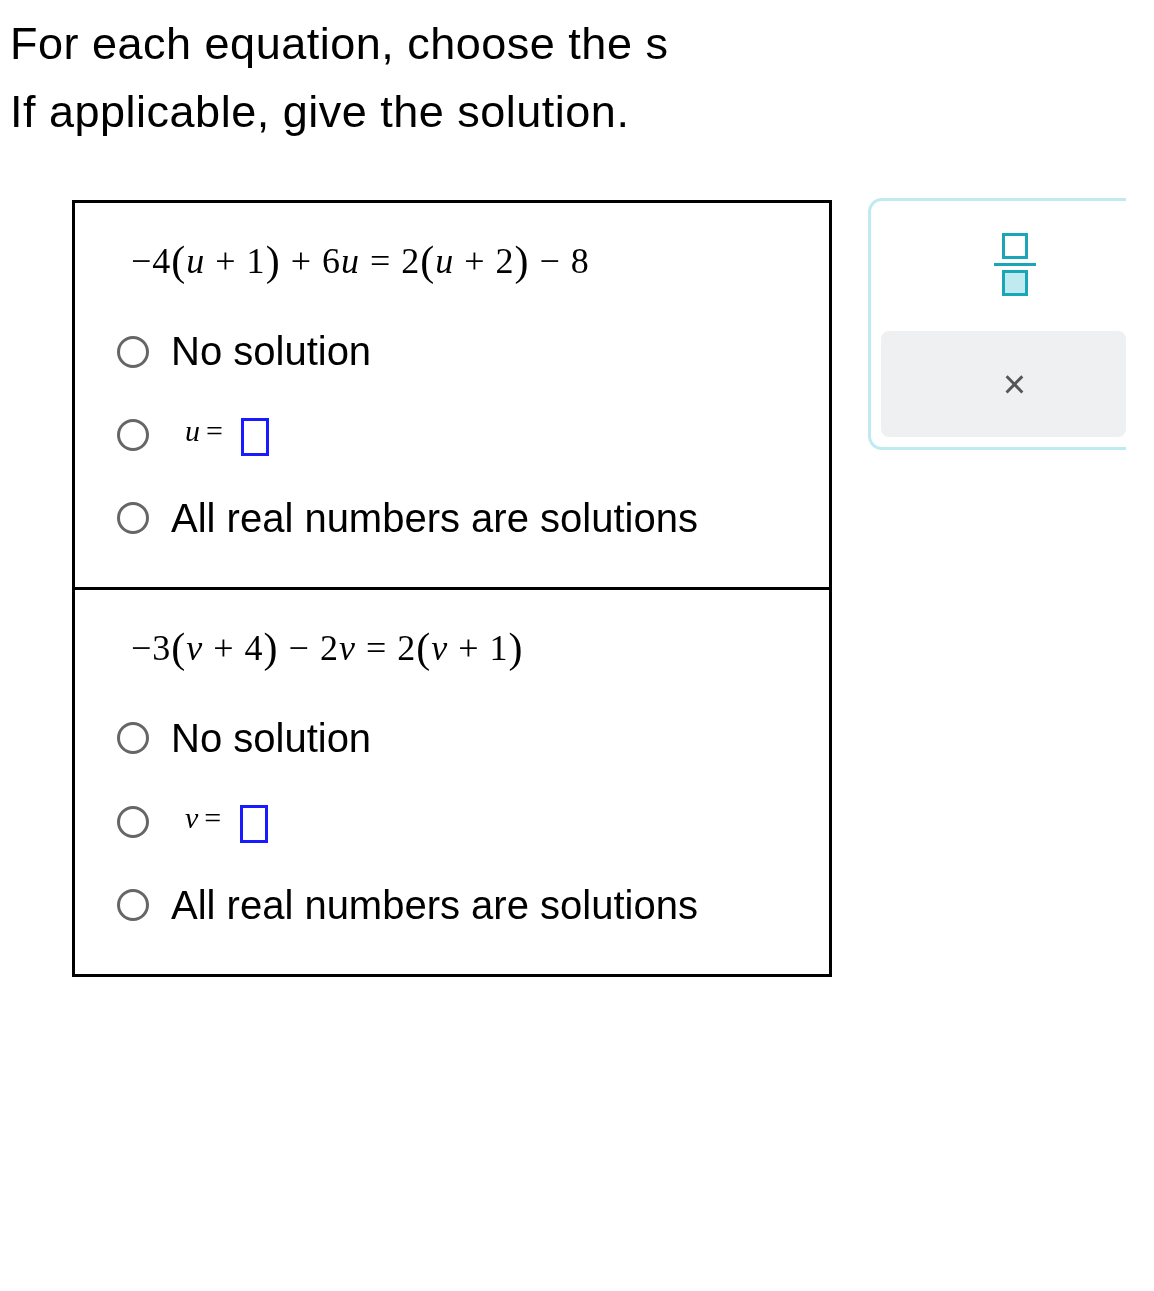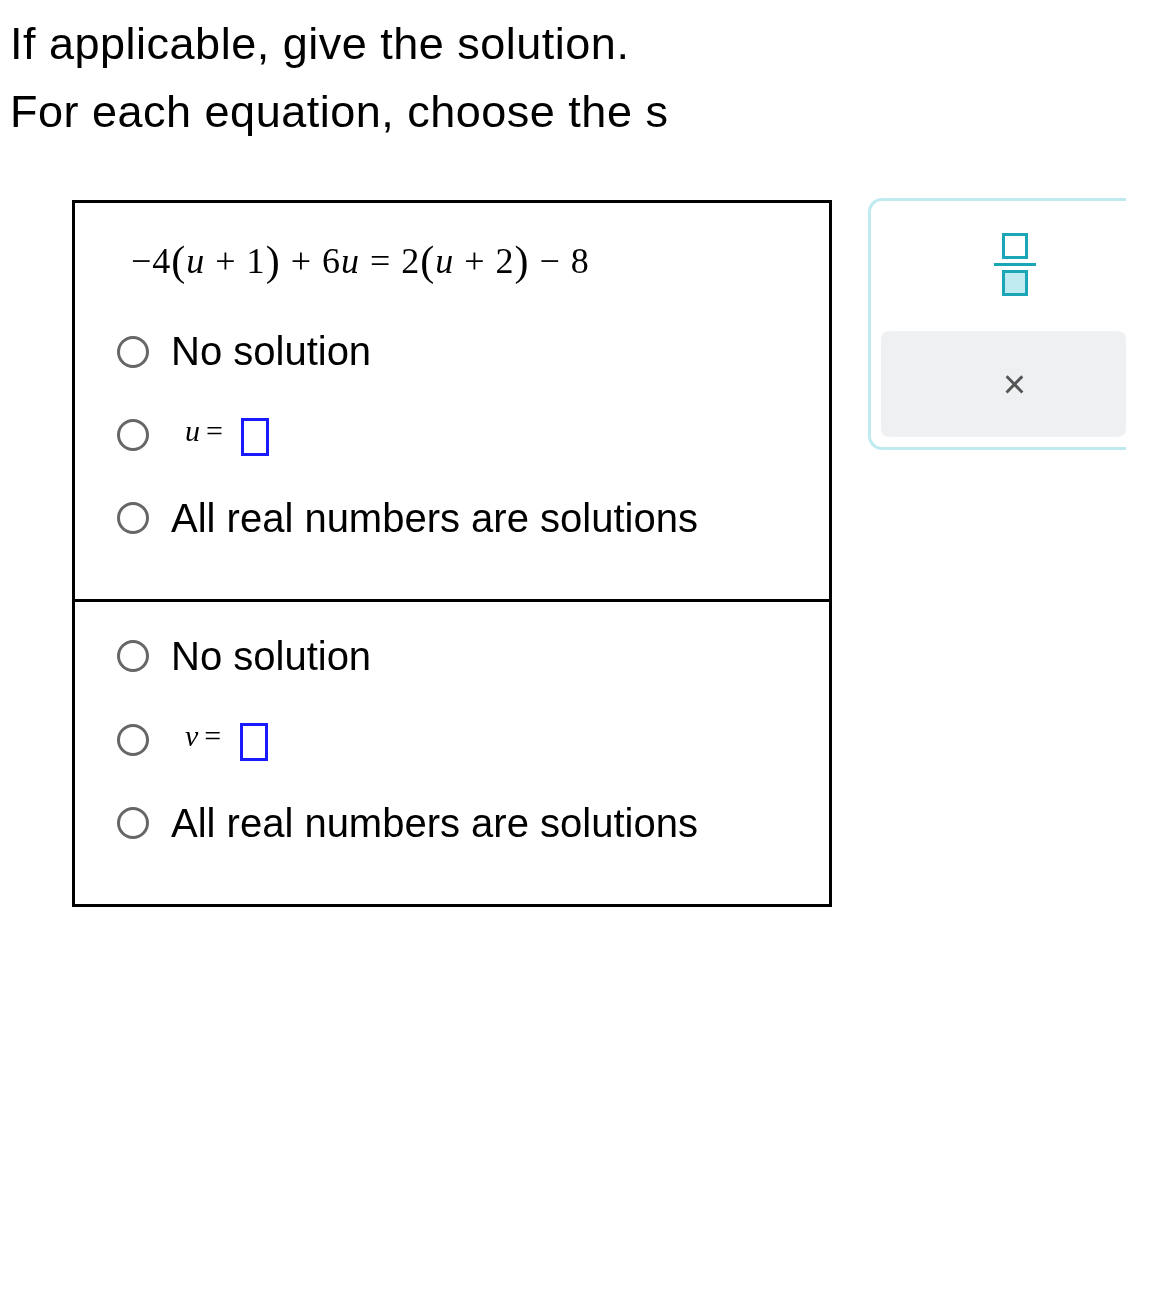--- a/index.html
+++ b/index.html
@@ -26,21 +26,21 @@
       align-items: flex-start;
       margin-top: 55px;
       gap: 36px;
     }
     .panel {
       margin-left: 72px;
       border: 3px solid #000;
       width: 760px;
     }
     .eq-block {
-      padding: 32px 30px 52px 30px;
+      padding: 32px 30px 40px 30px;
     }
     .eq-block.first {
       border-bottom: 3px solid #000;
     }
     .equation {
       font-family: "Times New Roman", serif;
       font-size: 36px;
       color: #000;
       margin-bottom: 46px;
       margin-left: 26px;
@@ -155,22 +155,22 @@
       color: #555;
       font-weight: 300;
       line-height: 1;
       padding-left: 22px;
     }
   </style>
 </head>
 <body>
 
 <div class="instructions">
+  <div>For each equation, choose the s</div>
   <div>If applicable, give the solution.</div>
-  <div>For each equation, choose the s</div>
 </div>
 
 <div class="main-area">
   <div class="panel">
 
     <div class="eq-block first">
       <div class="equation">−4<span class="bigparen">(</span><span class="ital">u</span> + 1<span class="bigparen">)</span> + 6<span class="ital">u</span> = 2<span class="bigparen">(</span><span class="ital">u</span> + 2<span class="bigparen">)</span> − 8</div>
 
       <div class="option-row">
         <span class="radio"></span>
@@ -185,20 +185,21 @@
         </span>
       </div>
 
       <div class="option-row">
         <span class="radio"></span>
         <span class="opt-label">All real numbers are solutions</span>
       </div>
     </div>
 
     <div class="eq-block">
+      <div class="equation">−3<span class="bigparen">(</span><span class="ital">v</span> + 4<span class="bigparen">)</span> − 2<span class="ital">v</span> = 2<span class="bigparen">(</span><span class="ital">v</span> + 1<span class="bigparen">)</span></div>
 
       <div class="option-row">
         <span class="radio"></span>
         <span class="opt-label">No solution</span>
       </div>
 
       <div class="option-row">
         <span class="radio"></span>
         <span>
           <span class="var-eq">v</span><span class="eqsign">=</span>

